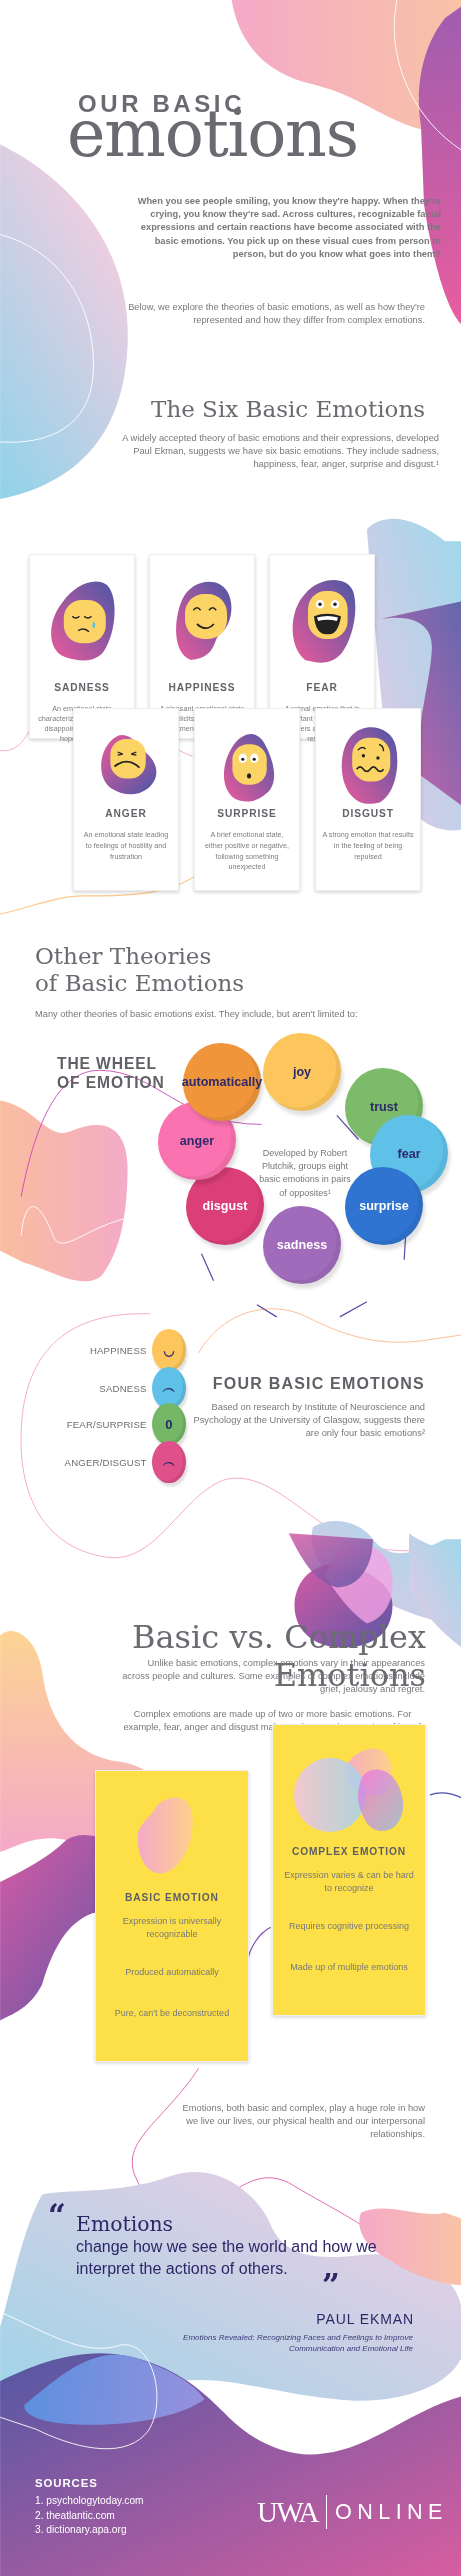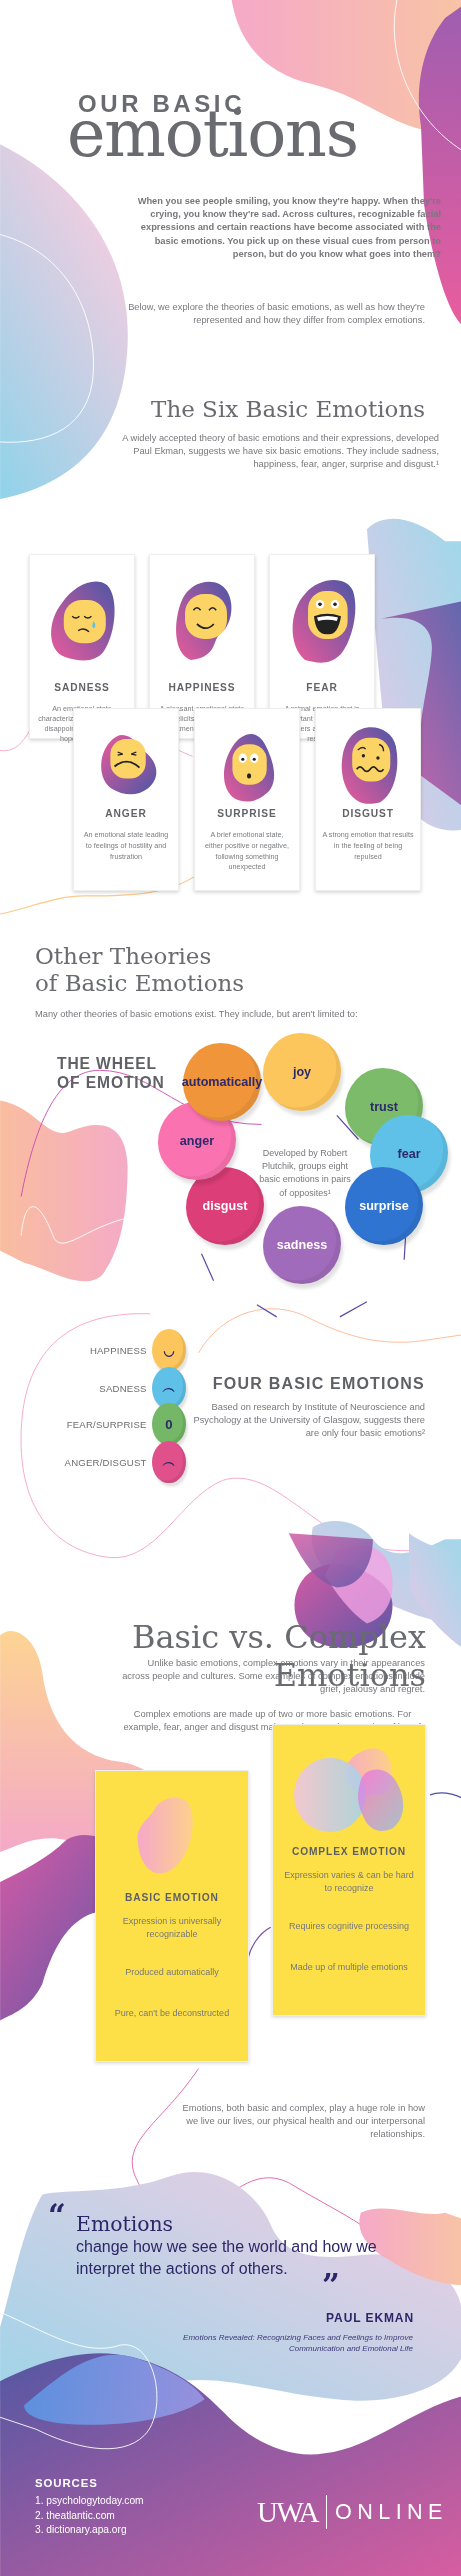--- a/index.html
+++ b/index.html
@@ -48,21 +48,21 @@
   .cmp-card { position: absolute; background: #fde047; width: 154px; height: 292px; box-shadow: 0 1.8px 3.6px rgba(0,0,0,0.16); border: 0.6px solid #eee; }
   .cmp-card .name { position: absolute; top: 121px; width: 100%; text-align: center; font-size: 10.2px; letter-spacing: 0.9px; font-weight: bold; color: #5e5f64; }
   .cmp-card .pt { position: absolute; left: 9px; right: 9px; text-align: center; font-size: 9px; line-height: 12.6px; color: #77787c; }
 
   #closing { left: 180px; top: 2102px; width: 245px; }
 
   #quote-open { left: 48px; top: 2201px; font-size: 31px; color: #2d2768; font-family: "DejaVu Serif", serif; font-weight: bold; line-height: 1; }
   #quote-lead { left: 76px; top: 2212px; font-size: 20.4px; color: #2d2768; }
   #quote-rest { left: 76px; top: 2236px; font-size: 16px; line-height: 22px; color: #2d2768; width: 313px; }
   #quote-close { left: 322px; top: 2270px; font-size: 31px; color: #2d2768; font-family: "DejaVu Serif", serif; font-weight: bold; line-height: 1; }
-  #quote-author { left: 241px; top: 2311px; width: 173px; text-align: right; font-size: 12px; letter-spacing: 0.9px; font-weight: bold; color: #2d2768; }
+  #quote-author { left: 241px; top: 2311px; width: 173px; text-align: right; font-size: 14px; letter-spacing: 0.9px; font-weight: normal; color: #2d2768; }
   #quote-source { left: 150px; top: 2333px; width: 263px; text-align: right; font-size: 8px; line-height: 10.8px; color: #3d3a78; font-style: italic; }
 
   #sources-title { left: 35px; top: 2477px; font-size: 11.4px; letter-spacing: 0.9px; font-weight: bold; color: #fff; }
   .src { position: absolute; left: 35px; font-size: 10.2px; color: #fff; }
   #logo { position: absolute; left: 257px; top: 2495px; display: flex; align-items: center; color: #fff; }
   #logo .uwa { font-family: "Liberation Serif", serif; font-size: 29px; letter-spacing: -1.8px; }
   #logo .bar { width: 0.6px; height: 34px; background: #fff; margin: 0 8.4px; }
   #logo .online { font-size: 21.6px; letter-spacing: 5.4px; font-weight: 300; }
 </style>
 </head>

